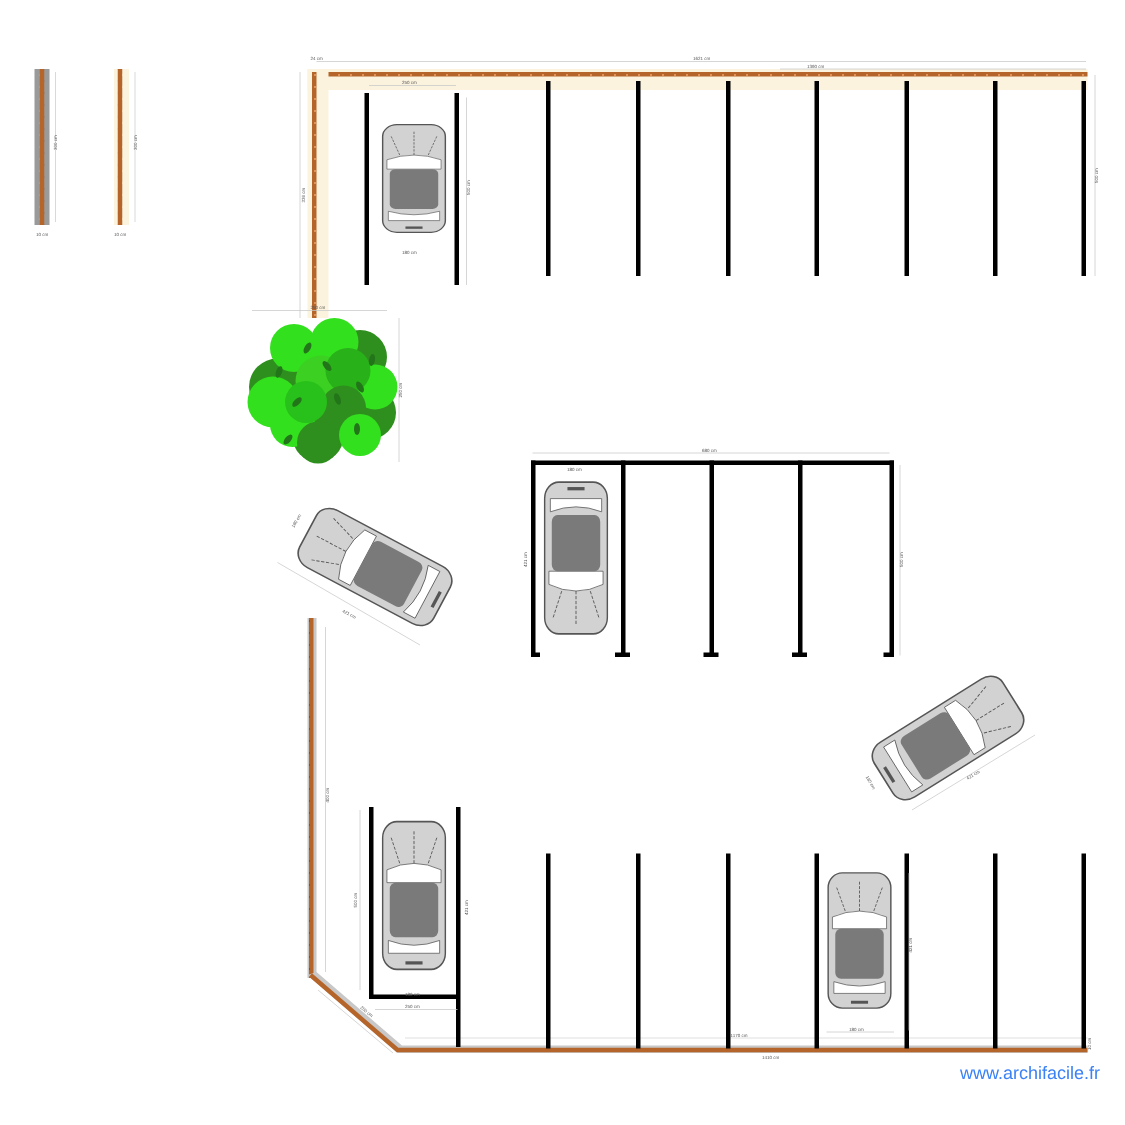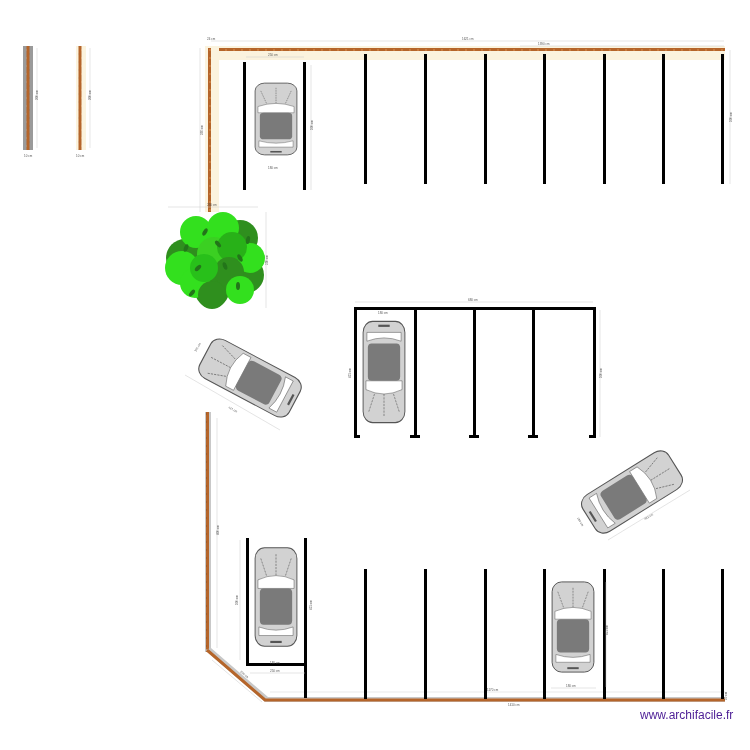--- a/index.html
+++ b/index.html
@@ -1,19 +1,19 @@
 <!DOCTYPE html>
 <html><head>
 <meta charset="utf-8">
 <style>
   html, body { margin:0; padding:0; background:#ffffff; }
   body { width:750px; height:750px; position:relative; overflow:hidden; font-family:"Liberation Sans", sans-serif; }
   #plan { position:absolute; left:0; top:0; width:750px; height:750px; }
   .dim { font-family:"Liberation Sans", sans-serif; font-size:3px; fill:#555; }
-  .watermark { position:absolute; left:640px; top:708px; font-family:"Liberation Sans", sans-serif; font-size:12px; color:#4c1d95; }
+  .watermark { position:absolute; left:640px; top:708px; font-family:"Liberation Sans", sans-serif; font-size:12px; color:#3b82f6; }
 </style>
 </head>
 <body>
 
 <svg id="plan" viewBox="0 0 750 750" xmlns="http://www.w3.org/2000/svg">
   <defs>
     <pattern id="brick" width="8" height="8" patternUnits="userSpaceOnUse">
       <rect width="8" height="8" fill="#b5652a"></rect>
       <circle cx="2" cy="2" r="0.7" fill="#e9a062"></circle>
       <circle cx="6" cy="6" r="0.7" fill="#8a4518"></circle>

